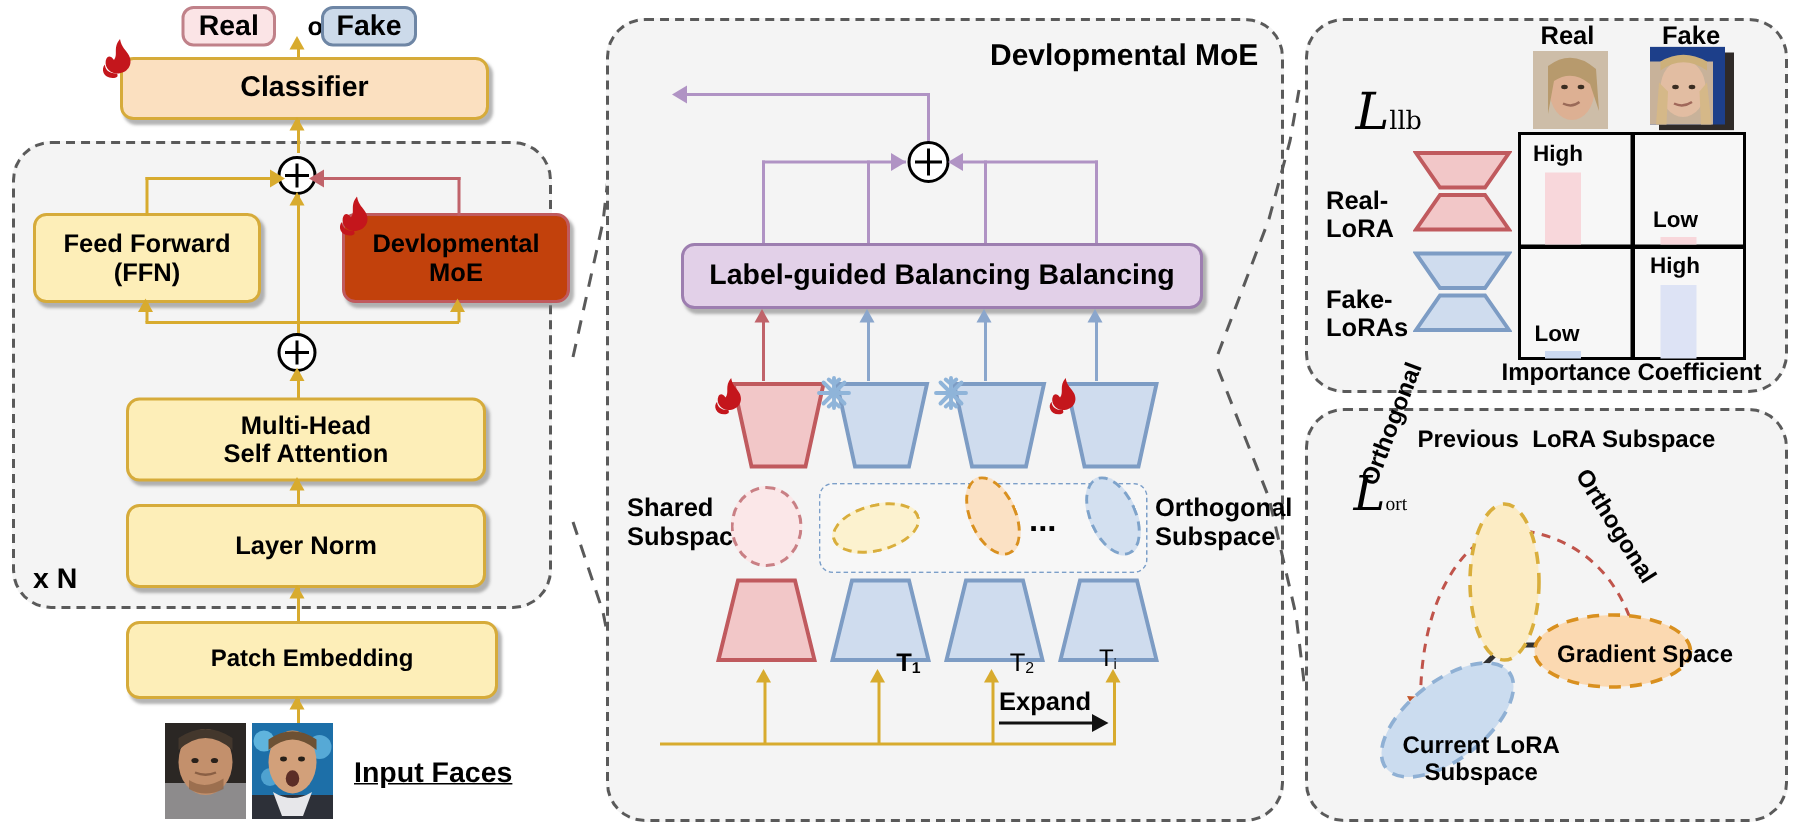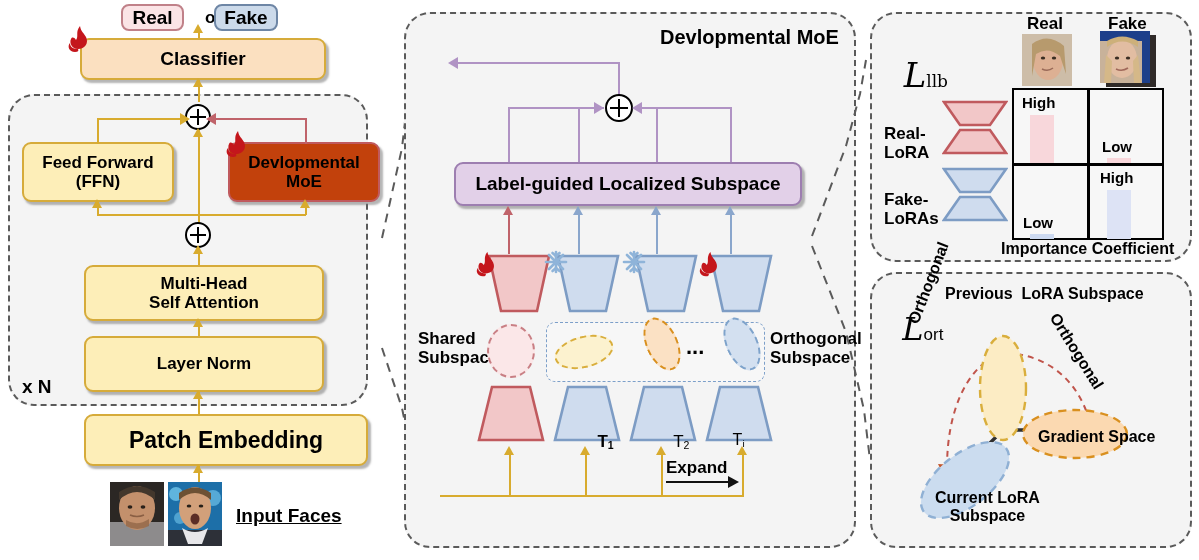--- a/index.html
+++ b/index.html
@@ -154,21 +154,21 @@
 </div>
 
 <div class="ln v-y abs" style="left:198px; top:321px; height:16px;"></div>
 <div class="ah ah-up-y" style="left:193px; top:318px;"></div>
 <div class="box box-yellow" style="left:84px; top:336px; width:240px; height:56px; font-size:17px;">
   <span>Layer Norm</span>
 </div>
 
 <div class="ln v-y abs" style="left:198px; top:392px; height:22px;"></div>
 <div class="ah ah-up-y" style="left:193px; top:390px;"></div>
-<div class="box box-yellow" style="left:84px; top:414px; width:284px; height:52px; font-size:23px;">
+<div class="box box-yellow" style="left:84px; top:414px; width:248px; height:52px; font-size:16px;">
   <span>Patch Embedding</span>
 </div>
 
 <div class="ln v-y abs" style="left:198px; top:466px; height:18px;"></div>
 <div class="ah ah-up-y" style="left:193px; top:464px;"></div>
 
 <div class="face" style="left:110px; top:482px; width:54px; height:64px;">
   <svg width="54" height="64" viewBox="0 0 54 64">
     <rect width="54" height="64" fill="#2b2724"></rect>
     <rect x="0" y="40" width="54" height="24" fill="#8d8b8c"></rect>
@@ -214,21 +214,21 @@
 <div class="ln h-p abs" style="left:508px; top:107px; width:96px;"></div>
 <div class="ah ah-right-p" style="left:594px; top:102px;"></div>
 <div class="ln h-p abs" style="left:634px; top:107px; width:98px;"></div>
 <div class="ah ah-left-p" style="left:632px; top:102px;"></div>
 <div class="ln v-p abs" style="left:508px; top:107px; height:64px;"></div>
 <div class="ln v-p abs" style="left:578px; top:107px; height:64px;"></div>
 <div class="ln v-p abs" style="left:656px; top:107px; height:64px;"></div>
 <div class="ln v-p abs" style="left:730px; top:107px; height:64px;"></div>
 
 <div class="box box-purple" style="left:454px; top:162px; width:348px; height:44px; font-size:19px;">
-  <span>Label-guided Localized Subspace</span>
+  <span>Label-guided Balancing Balancing</span>
 </div>
 
 <div class="ln v-r abs" style="left:508px; top:212px; height:42px;"></div>
 <div class="ah ah-up-r" style="left:503px; top:206px;"></div>
 <div class="ln v-b abs" style="left:578px; top:212px; height:42px;"></div>
 <div class="ah ah-up-b" style="left:573px; top:206px;"></div>
 <div class="ln v-b abs" style="left:656px; top:212px; height:42px;"></div>
 <div class="ah ah-up-b" style="left:651px; top:206px;"></div>
 <div class="ln v-b abs" style="left:730px; top:212px; height:42px;"></div>
 <div class="ah ah-up-b" style="left:725px; top:206px;"></div>
@@ -417,21 +417,21 @@
 <div class="lbl" style="left:1023px; top:215px; font-size:15px;">Low</div>
 
 <div class="bar" style="left:1107px; top:190px; width:24px; height:49px; background:#dde3f5;"></div>
 <div class="lbl" style="left:1100px; top:170px; font-size:15px;">High</div>
 
 <div class="lbl" style="left:1001px; top:240px; font-size:16px;">Importance Coefficient</div>
 
 <div class="panel" style="left:870px; top:272px; width:322px; height:276px;"></div>
 
 <div class="lbl cal" style="left:882px; top:276px; font-size:32px;">
-  <span style="font-family:'DejaVu Serif',serif;">L</span><span style="font-size:17px; font-style:normal; font-family:Liberation Sans, sans-serif;">ort</span>
+  <span style="font-family:'DejaVu Serif',serif;">L</span><span style="font-size:13px; font-style:normal; font-family:Liberation Serif, serif;">ort</span>
 </div>
 
 <div class="lbl" style="left:945px; top:285px; font-size:16px;">Previous  LoRA Subspace</div>
 
 <svg class="abs" width="300" height="250" style="left:885px; top:300px;" viewBox="0 0 300 250">
 
   <line x1="118" y1="130" x2="118" y2="52" stroke="#2f2f2f" stroke-width="3.4"></line>
   <polygon points="118,42 113,56 123,56" fill="#2f2f2f"></polygon>
   <line x1="118" y1="130" x2="198" y2="130" stroke="#2f2f2f" stroke-width="3.4"></line>
   <polygon points="208,130 194,125 194,135" fill="#2f2f2f"></polygon>

